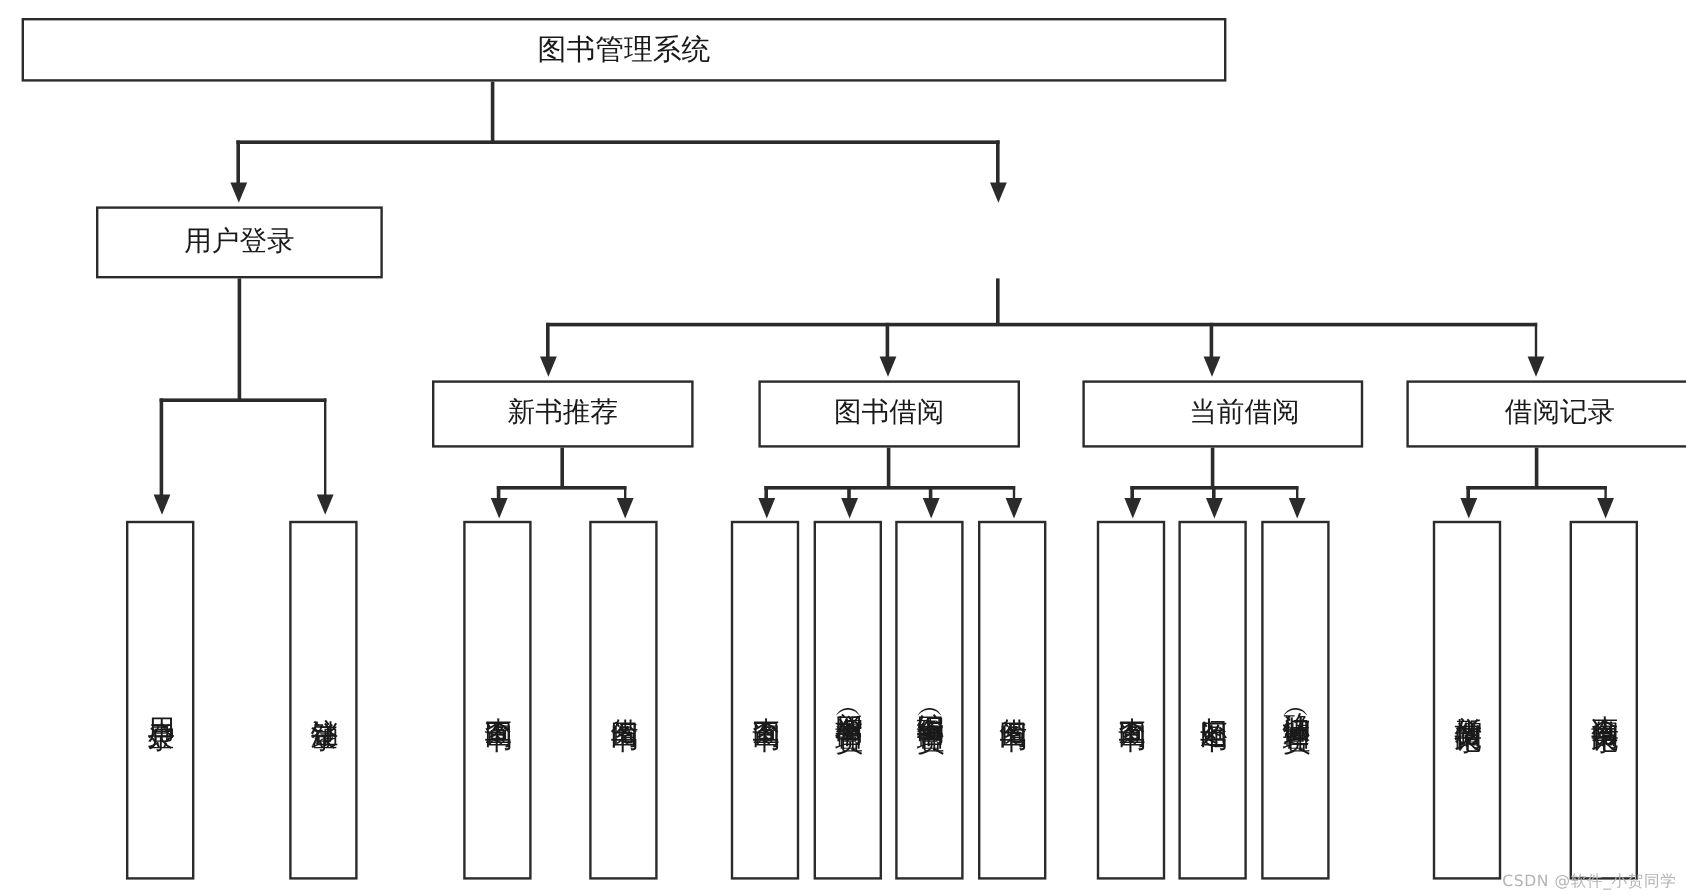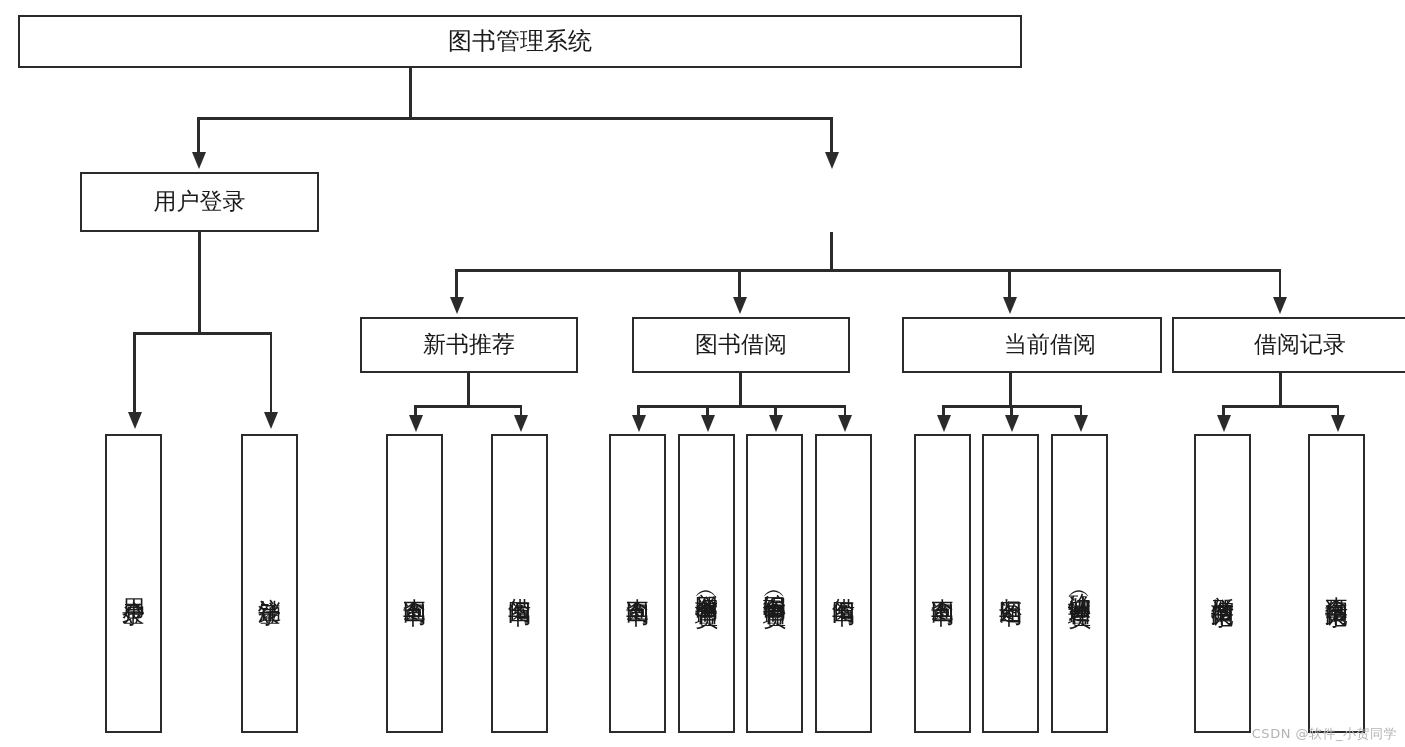--- a/index.html
+++ b/index.html
@@ -122,21 +122,21 @@
   <div class="arrow" style="left:1002.5px; top:297px;"></div>
   <div class="vline" style="left:1278.5px; top:269px; height:30px;"></div>
   <div class="arrow" style="left:1273px; top:297px;"></div>
 
   <div class="node h" style="left:632px; top:317px; width:218px; height:56px;">
     <span class="node-label">图书借阅</span>
   </div>
   <div class="node h" style="left:360px; top:317px; width:218px; height:56px;">
     <span class="node-label">新书推荐</span>
   </div>
-  <div class="node h" style="left:902px; top:317px; width:260px; height:56px;padding-left:36px;">
+  <div class="node h" style="left:902px; top:317px; width:234px; height:56px;padding-left:36px;">
     <span class="node-label">当前借阅</span>
   </div>
   <div class="node h" style="left:1172px; top:317px; width:256px; height:56px;">
     <span class="node-label">借阅记录</span>
   </div>
 
   <div class="vline" style="left:467px; top:373px; height:34px;"></div>
   <div class="hline" style="left:414px; top:405px; width:108px;"></div>
   <div class="vline" style="left:414px; top:405px; height:12px;"></div>
   <div class="arrow" style="left:408.5px; top:415px;"></div>

